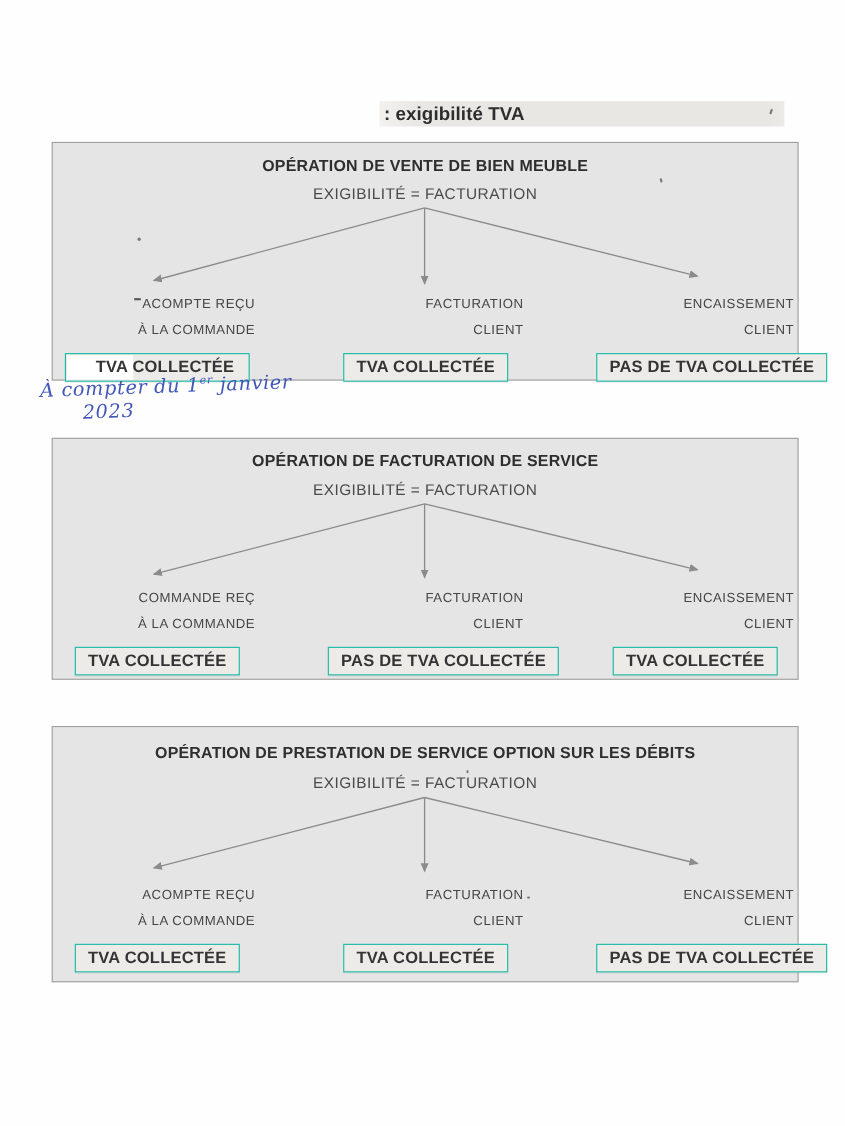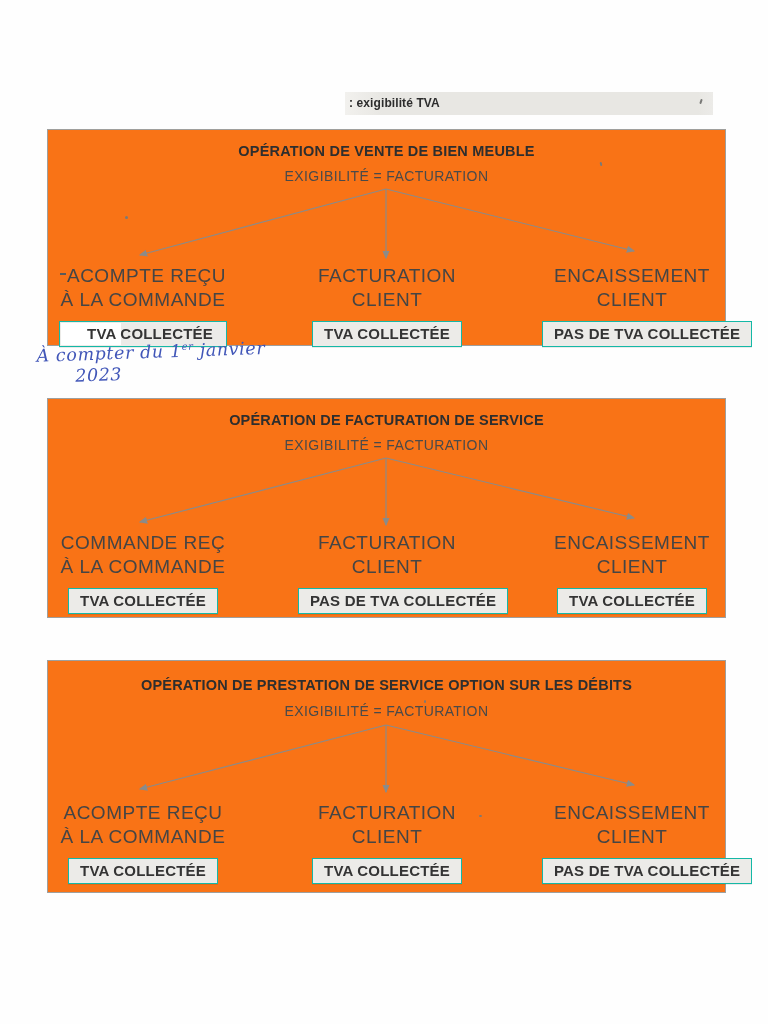--- a/index.html
+++ b/index.html
@@ -11,28 +11,28 @@
     overflow:hidden;
   }
   .page{position:absolute;inset:0;background:#fefefe;}
 
   
   .header-strip{
     position:absolute;left:345px;top:92px;width:368px;height:23px;
     background:linear-gradient(90deg,#f2f1ee 0%,#e8e7e3 10%,#e8e7e3 96%,#ecebe8 100%);
   }
   .header-label{
-    font-weight:bold;font-size:12px;color:#2d2d2d;line-height:23px;
+    font-weight:bold;font-size:17px;color:#2d2d2d;line-height:23px;
     padding-left:4px;letter-spacing:.1px;display:inline-block;
   }
 
   
   .panel{
     position:absolute;left:47px;width:679px;
-    border:1px solid #9f9f9d;background:#f97316;box-sizing:border-box;
+    border:1px solid #9f9f9d;background:#e5e5e5;box-sizing:border-box;
   }
   #panel1{top:129px;height:217px;}
   #panel2{top:398px;height:220px;}
   #panel3{top:660px;height:233px;}
 
   .panel-title{
     position:absolute;top:13px;left:0;width:100%;text-align:center;
     font-weight:bold;font-size:14.5px;color:#2e2e2e;letter-spacing:.2px;
   }
   #panel3 .panel-title{top:16px;}
@@ -46,22 +46,23 @@
   #panel3 .arrow-fan{top:60px;}
 
   .col{position:absolute;top:134px;text-align:center;}
   #panel2 .col{top:132px;}
   #panel3 .col{top:140px;}
   .col.left{left:6px;width:178px;}
   .col.mid{left:250px;width:178px;}
   .col.right{left:494px;width:180px;}
 
   .lbl{
-    font-size:19px;color:#454545;letter-spacing:.5px;line-height:24px;
+    font-size:12px;color:#454545;letter-spacing:.5px;line-height:24px;
     white-space:nowrap;
+    text-align:right;
   }
   .artifact-dash{
     display:inline-block;width:6px;height:2px;background:#5a5a5a;
     vertical-align:7px;margin-right:1px;
   }
 
   .result-box{
     display:inline-block;margin-top:9px;
     background:#ecebe8;border:1px solid #14b8a6;
     padding:3px 11px 4px;box-sizing:border-box;

